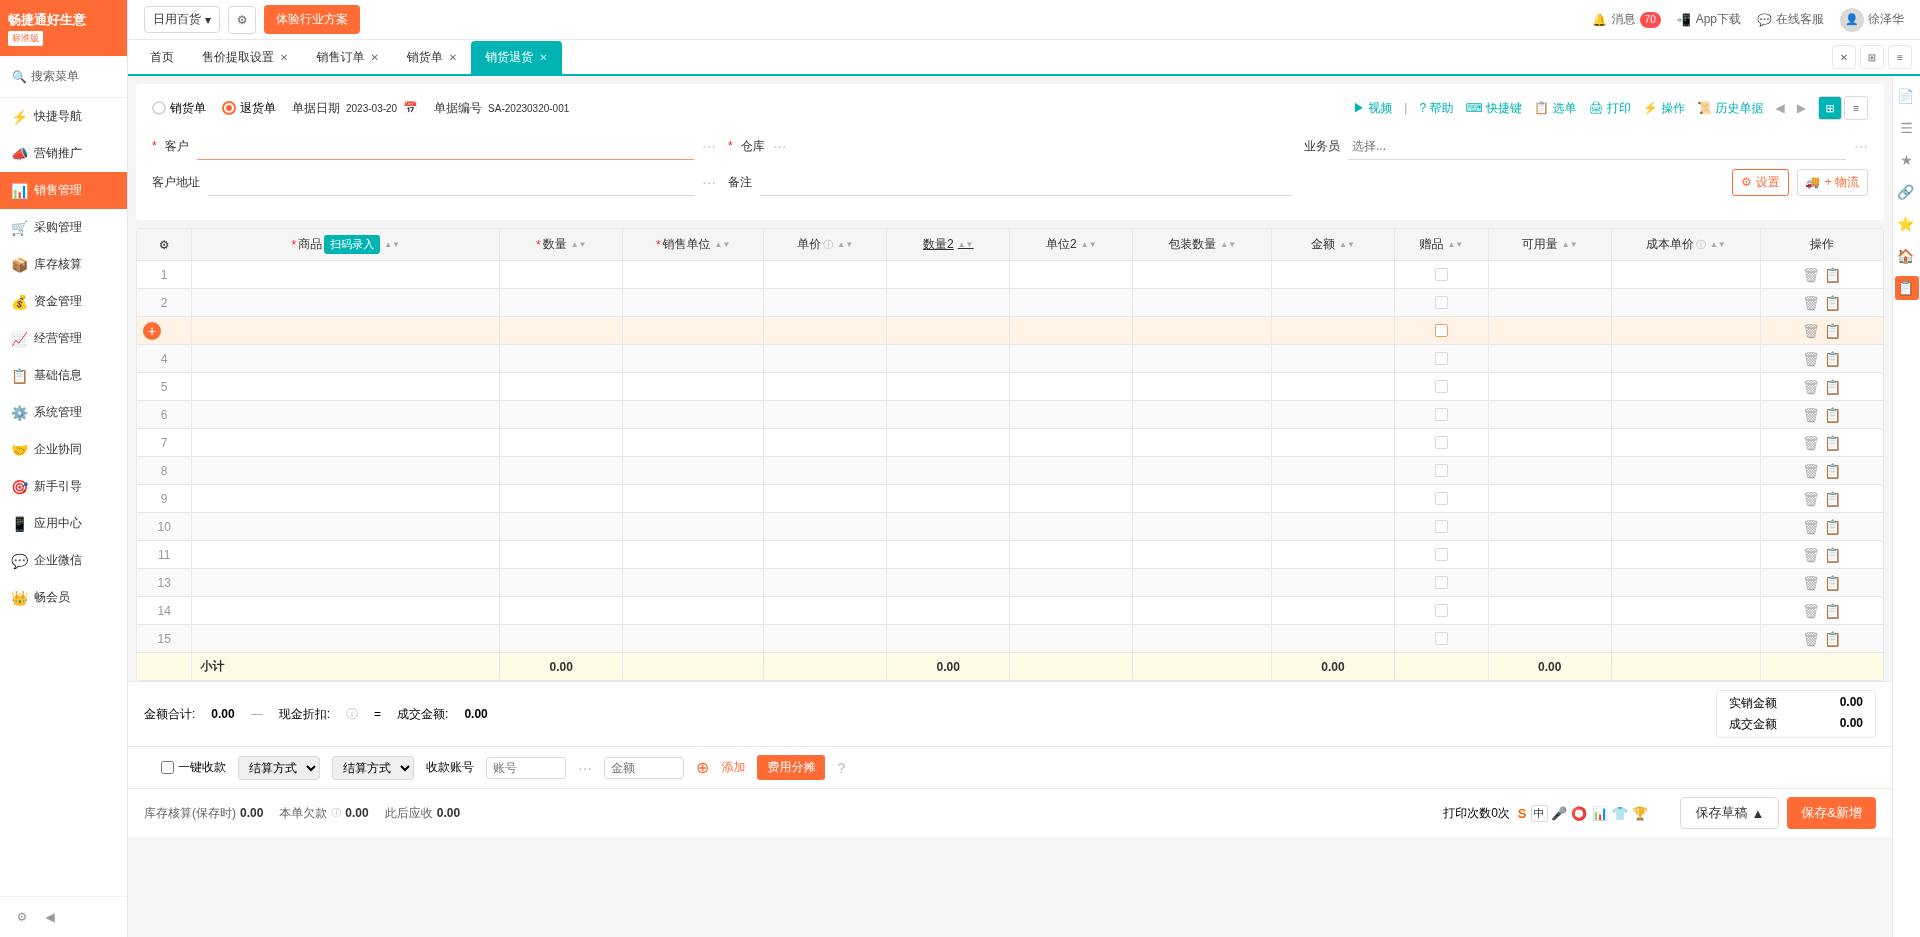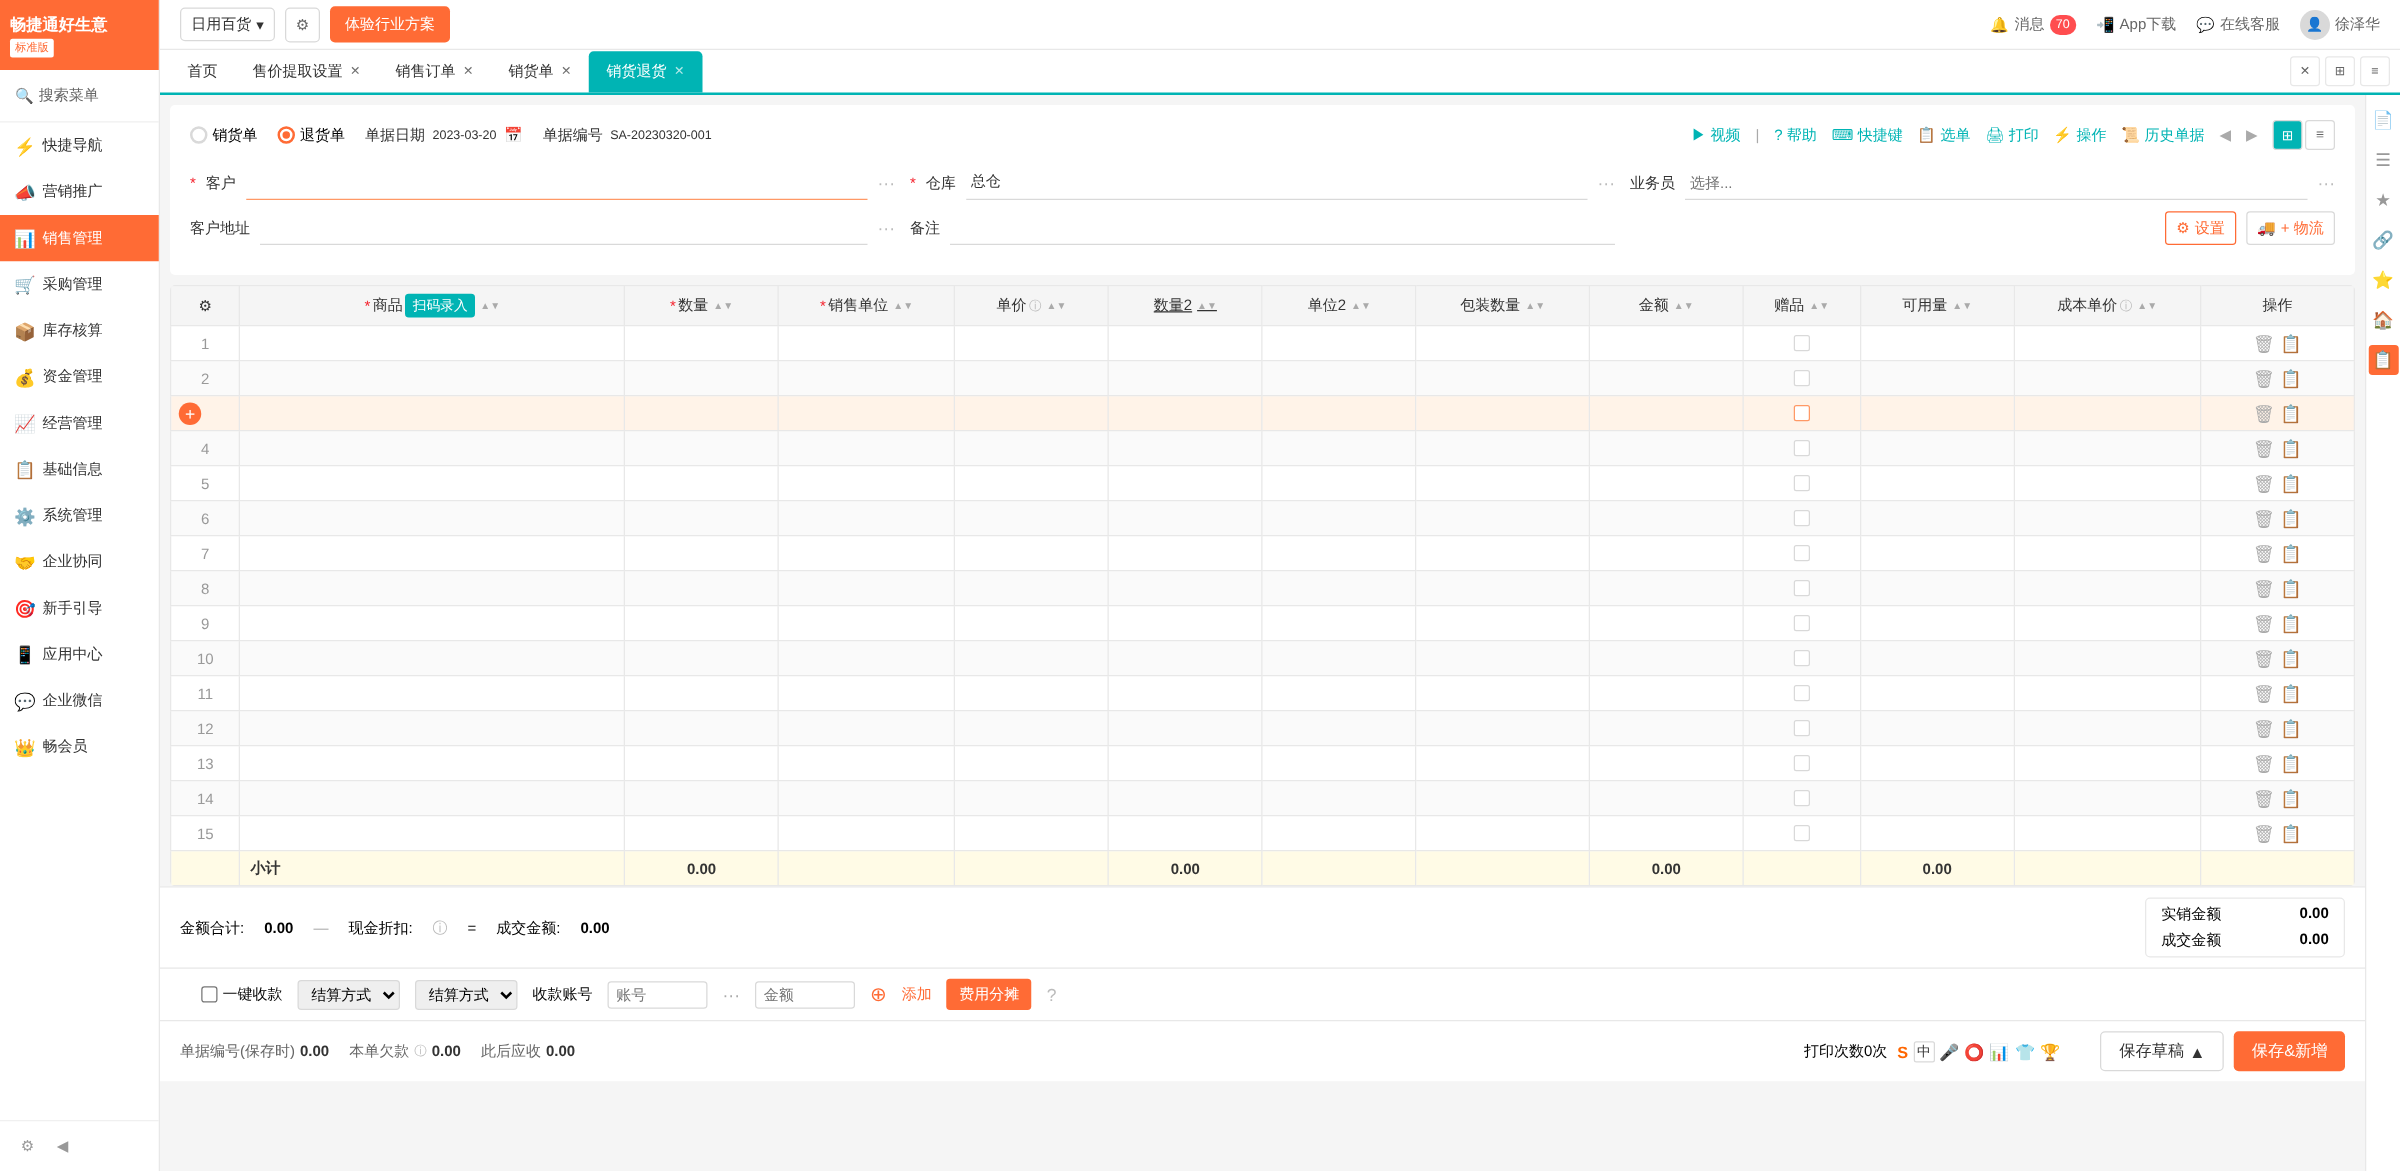--- a/index.html
+++ b/index.html
@@ -307,21 +307,20 @@
           <div style="display:grid;grid-template-columns:1fr 1fr 1fr;gap:12px;margin-bottom:8px;">
             <div class="field-group">
               <span style="color:#f5222d;font-size:12px;white-space:nowrap;">*</span>
               <span style="color:#333;font-size:12px;white-space:nowrap;text-align:center;">客户</span>
               <input class="field-input" type="text" style="flex: 1 1 0%; border-top: none; border-right: none; border-left: none; border-image: initial; border-bottom: 1px solid rgb(255, 153, 102); outline: none; font-size: 12px;">
               <span style="color:#bbb;font-size:14px;">···</span>
             </div>
             <div class="field-group">
               <span style="color:#f5222d;font-size:12px;white-space:nowrap;">*</span>
               <span style="color:#333;font-size:12px;white-space:nowrap;">仓库</span>
-              <input class="field-input" type="text" value="总仓" style="flex: 1 1 0%; border-top: none; border-right: none; border-left: none; border-image: initial; border-bottom: 1px solid rgb(217, 217, 217); outline: none; font-size: 12px;">
               <span style="color:#bbb;font-size:14px;">···</span>
             </div>
             <div class="field-group">
               <span style="color:#333;font-size:12px;white-space:nowrap;">业务员</span>
               <input class="field-input" type="text" placeholder="选择..." style="flex: 1 1 0%; border-top: none; border-right: none; border-left: none; border-image: initial; border-bottom: 1px solid rgb(217, 217, 217); outline: none; font-size: 12px;">
               <span style="color:#bbb;font-size:14px;">···</span>
             </div>
           </div>
           <div style="display:grid;grid-template-columns:1fr 1fr 1fr;gap:12px;margin-bottom:12px;">
             <div class="field-group">
@@ -670,44 +669,20 @@
       <td></td>
       <td>
         <div class="action-icons">
           <span class="action-icon">🗑</span>
           <span class="action-icon">📋</span>
         </div>
       </td>
     </tr>
                   <tr>
       <td class="row-num">11</td>
-      <td></td>
-      <td></td>
-      <td></td>
-      <td></td>
-      <td></td>
-      <td></td>
-      <td></td>
-      <td></td>
-      <td>
-                      <div class="checkbox-cell">
-                        <div class="cb"></div>
-                      </div>
-                    </td>
-      <td></td>
-      <td></td>
-      <td>
-        <div class="action-icons">
-          <span class="action-icon">🗑</span>
-          <span class="action-icon">📋</span>
-        </div>
-      </td>
-    </tr>
-                  <tr>
-      <td class="row-num">12</td>
       <td></td>
       <td></td>
       <td></td>
       <td></td>
       <td></td>
       <td></td>
       <td></td>
       <td></td>
       <td>
                       <div class="checkbox-cell">
@@ -857,21 +832,21 @@
           <input class="payment-input" type="text" placeholder="金额" style="">
           <span style="color:#ff6b35;font-size:16px;cursor:pointer;">⊕</span>
           <span style="color:#ff6b35;">添加</span>
           <button class="fee-btn">费用分摊</button>
           <span class="help-icon">?</span>
         </div>
 
         <div class="footer-bar">
           <div class="footer-left">
             <div class="footer-item">
-              <span>单据编号(保存时)</span>
+              <span>库存核算(保存时)</span>
               <strong>0.00</strong>
             </div>
             <div class="footer-item">
               <span>本单欠款</span>
               <span style="color:#bbb;font-size:10px;">ⓘ</span>
               <strong>0.00</strong>
             </div>
             <div class="footer-item">
               <span>此后应收</span>
               <strong>0.00</strong>

